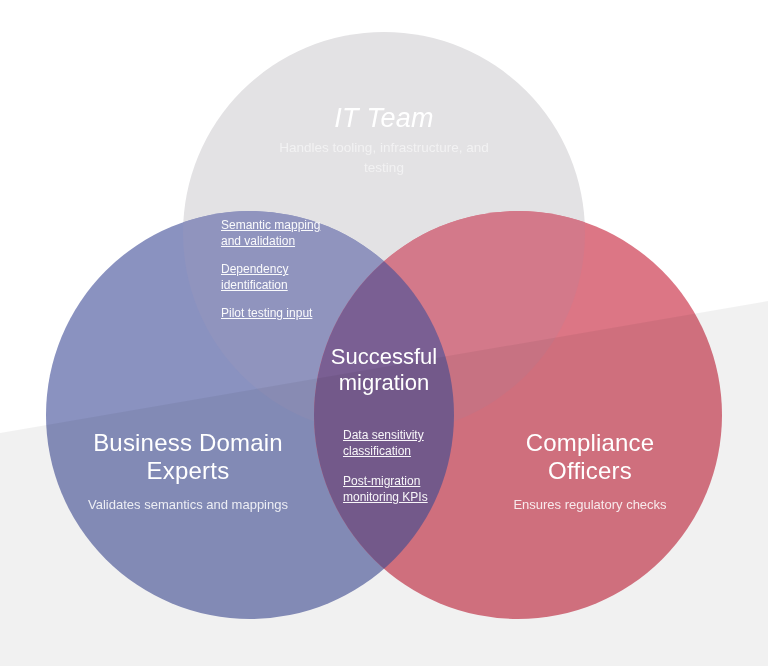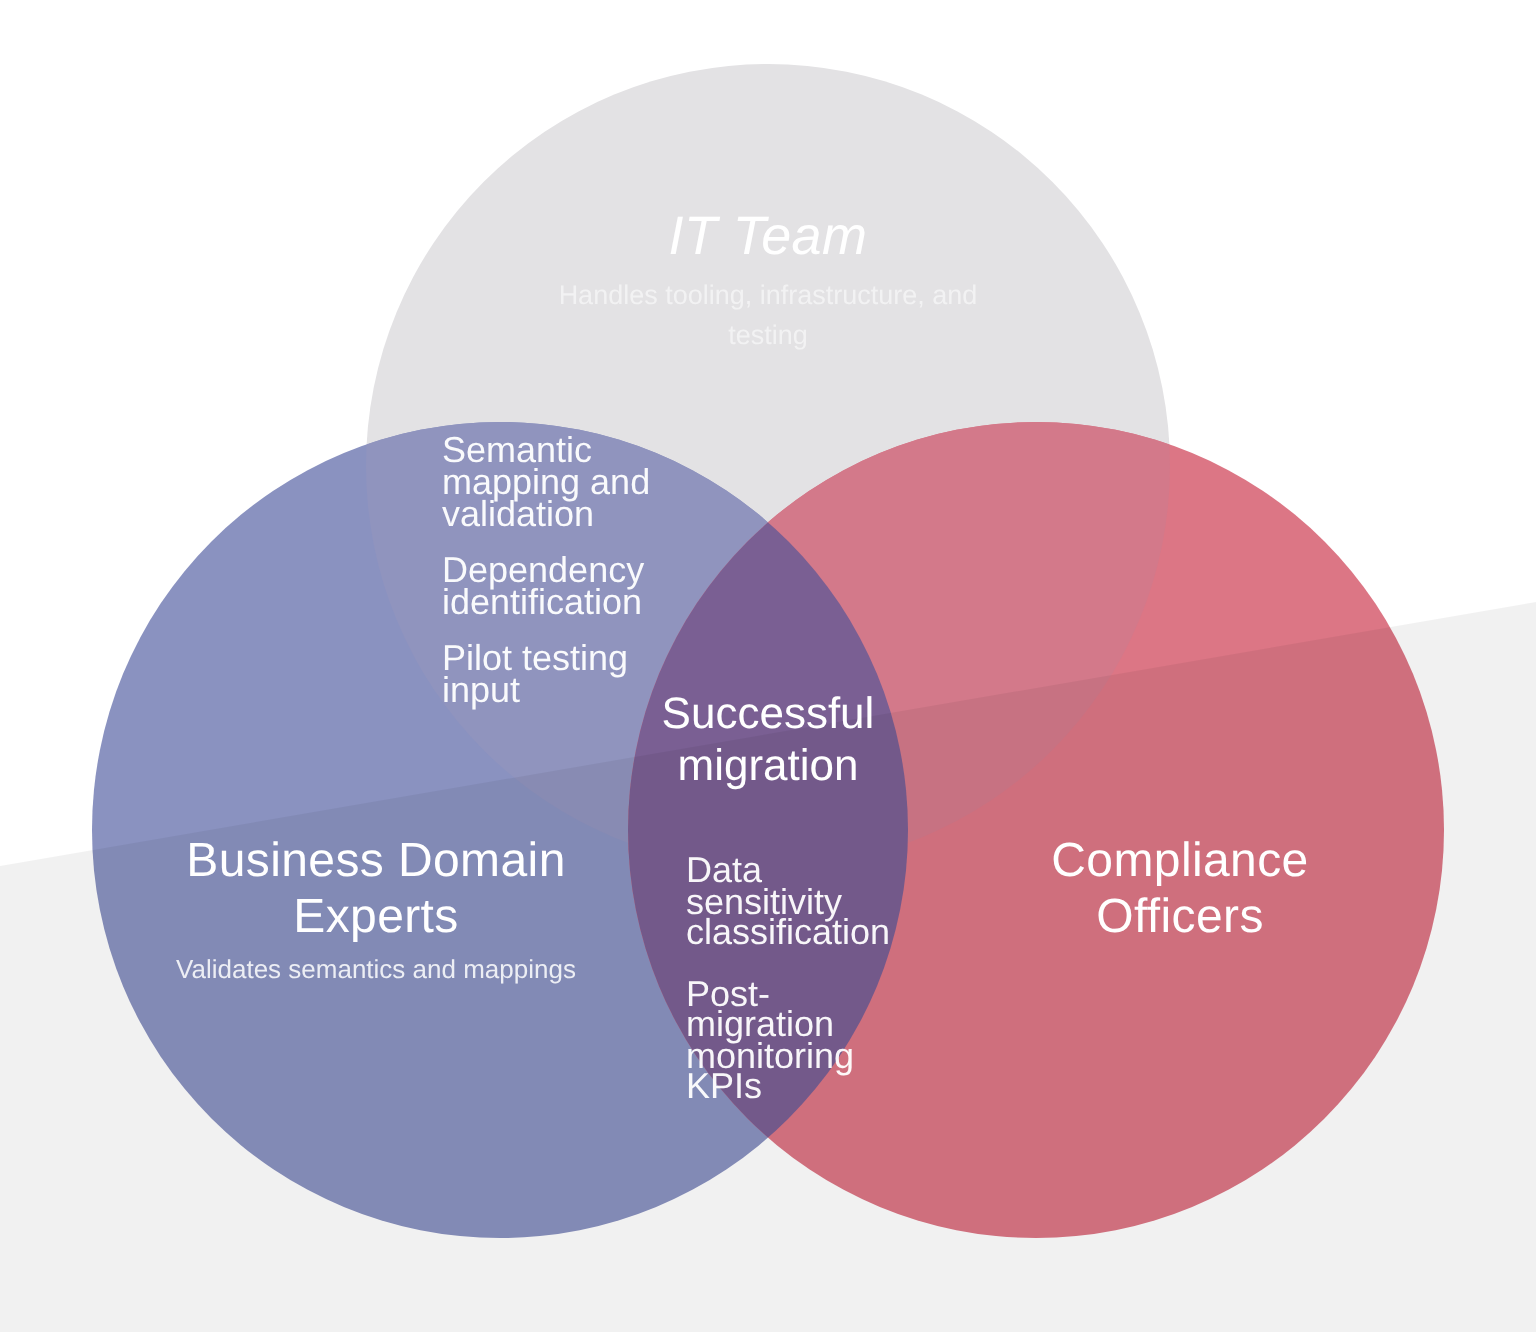--- a/index.html
+++ b/index.html
@@ -8,35 +8,35 @@
     font-family:"Liberation Sans",sans-serif;
     -webkit-font-smoothing:antialiased;
   }
   .stage svg{position:absolute;inset:0;display:block;}
   .txt{position:absolute;color:#fff;}
   
   .it-block{left:224px;top:103px;width:320px;text-align:center;}
   .it-title{font-size:27px;font-weight:500;letter-spacing:.2px;font-style:italic;}
   .it-sub{font-size:13.5px;line-height:20px;color:rgba(255,255,255,.55);max-width:252px;margin:4px auto 0;}
   
-  .ov-list{font-size:18px;line-height:16px;color:rgba(255,255,255,.95);}
+  .ov-list{font-size:12px;line-height:16px;color:rgba(255,255,255,.95);text-decoration:underline;}
   .ov-list .item{margin-bottom:12px;}
   .ov-list .item:last-child{margin-bottom:0;}
   .left-list{left:221px;top:217px;width:122px;}
   .right-list{left:448px;top:217px;width:142px;}
   .center-list{left:343px;top:428px;width:112px;line-height:15.5px;}
   .center-list .item{margin-bottom:15px;}
   
   .center-title{left:308px;top:344px;width:152px;text-align:center;
     font-size:22px;line-height:26px;font-weight:500;}
   
   .side-block{top:417px;width:260px;text-align:center;}
   .business-block{left:58px;}
   .compliance-block{left:460px;}
-  .side-title{font-size:24px;line-height:28px;font-weight:500;letter-spacing:.2px;margin:0 auto;}
+  .side-title{font-size:24px;line-height:28px;font-weight:500;letter-spacing:.2px;margin:12px auto;}
   .business-block .side-title{max-width:225px;}
   .compliance-block .side-title{max-width:160px;}
   .side-sub{font-size:13px;margin-top:4px;color:rgba(255,255,255,.85);}
 </style>
 </head>
 <body>
 
 <div class="stage">
 
   <svg width="768" height="666" viewBox="0 0 768 666">
@@ -88,15 +88,16 @@
     <div class="item">Post-migration monitoring KPIs</div>
   </div>
 
   <div class="txt side-block business-block">
     <div class="side-title">Business Domain Experts</div>
     <div class="side-sub">Validates semantics and mappings</div>
   </div>
 
   <div class="txt side-block compliance-block">
     <div class="side-title">Compliance Officers</div>
+    <div class="side-sub">Ensures regulatory checks</div>
   </div>
 
 </div>
 
 </body></html>

